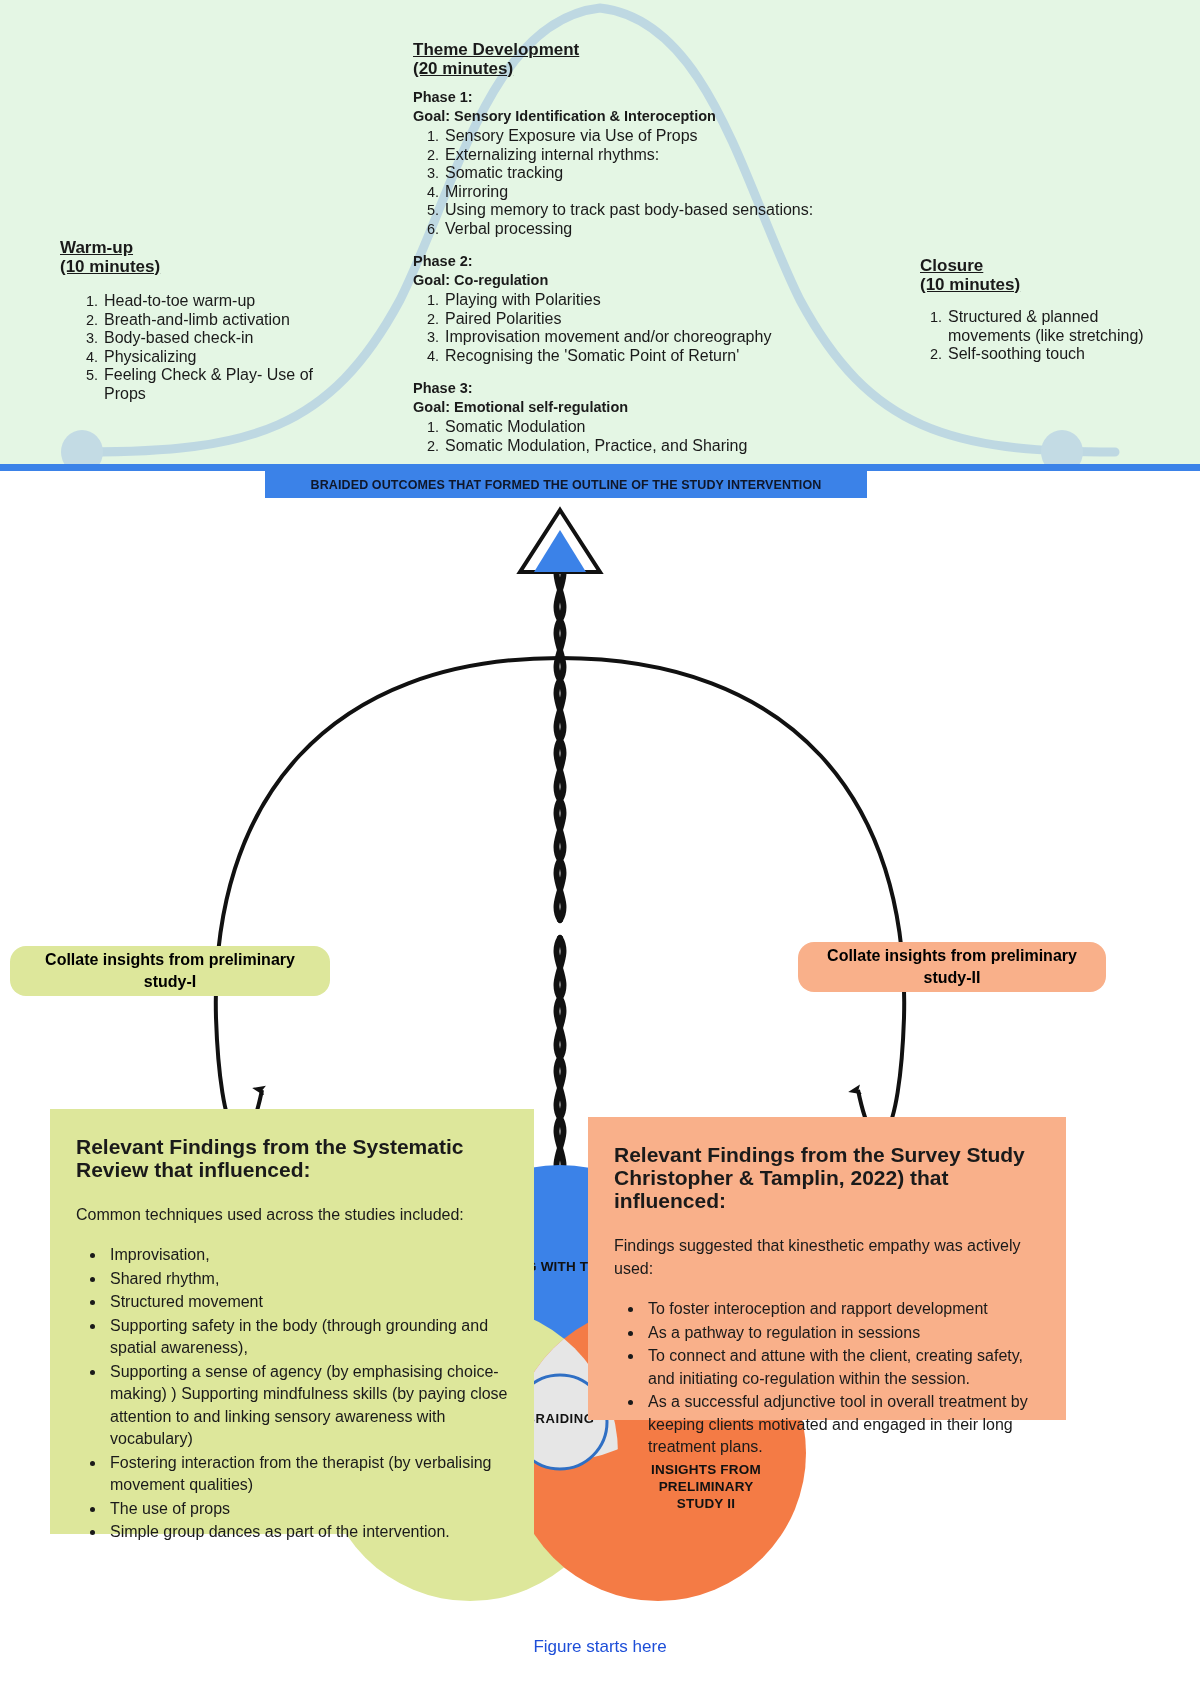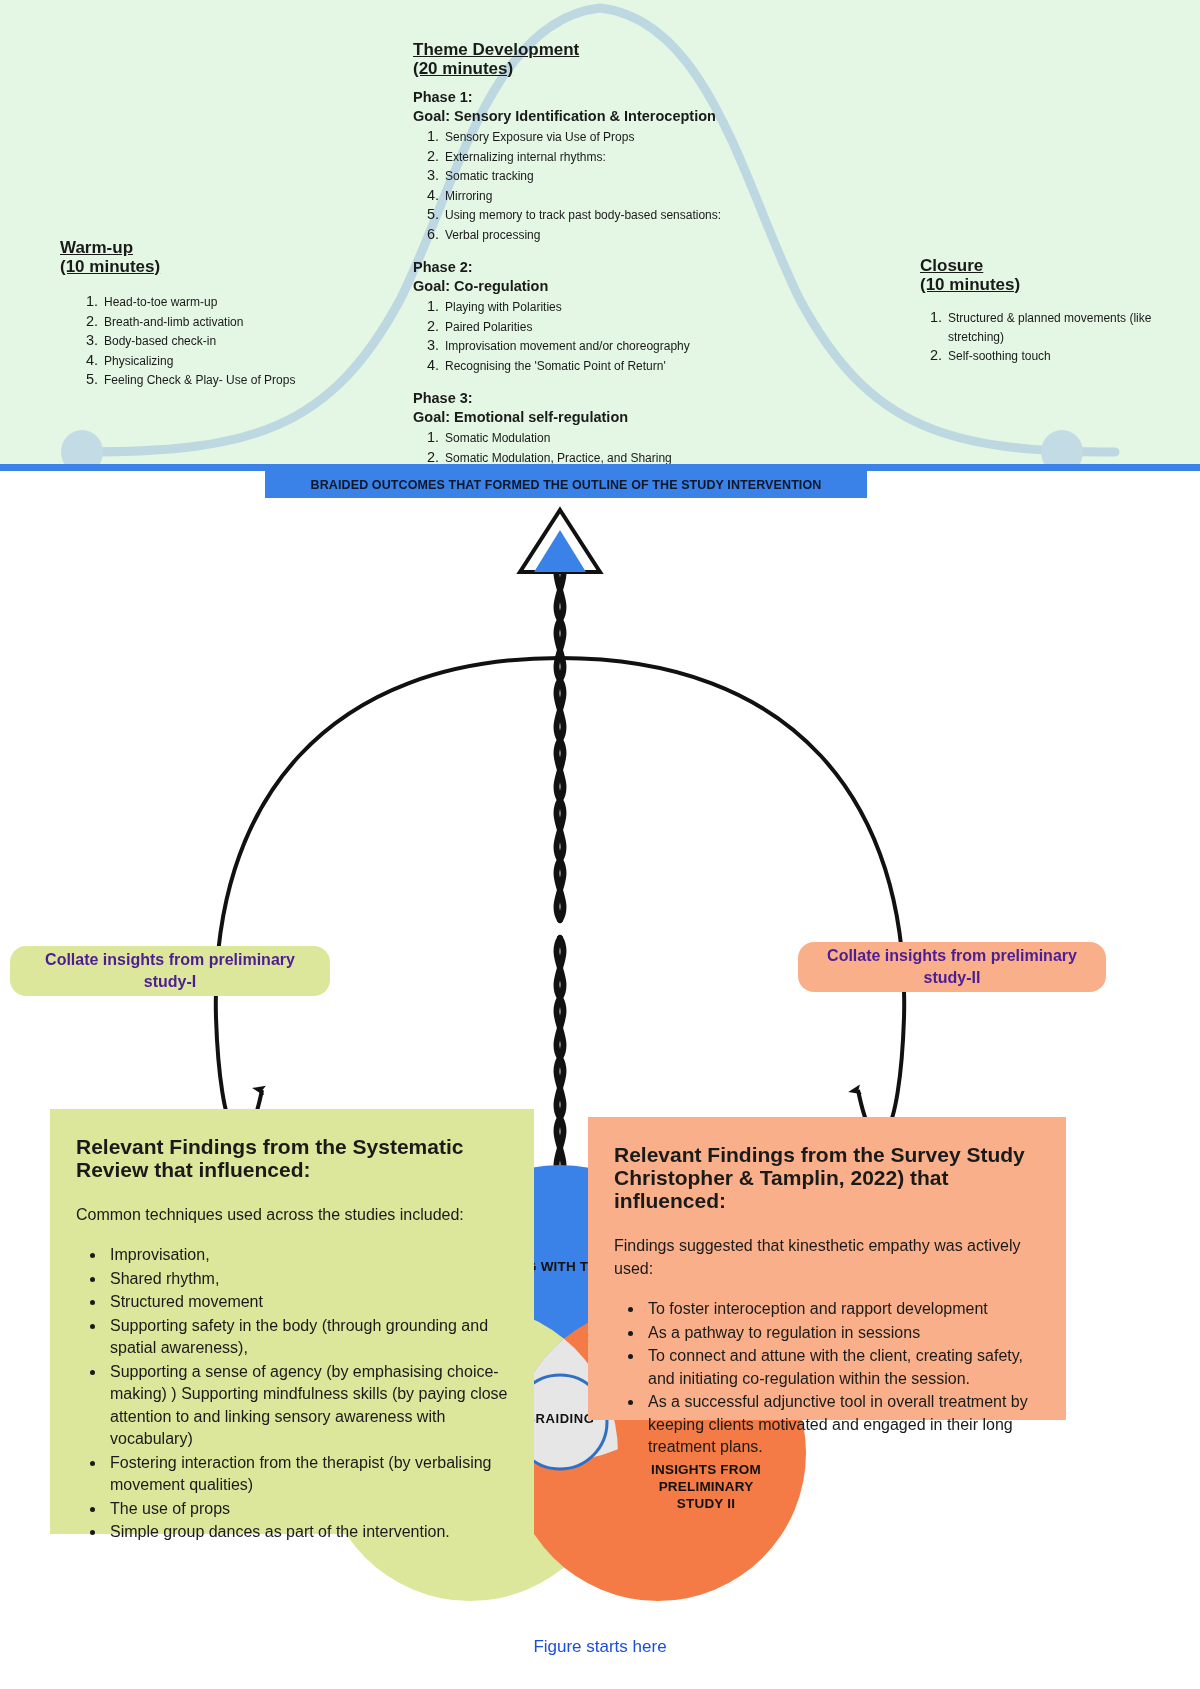--- a/index.html
+++ b/index.html
@@ -20,21 +20,21 @@
     background:#e4f6e4;
     overflow:hidden;
   }
   #bell-svg { position:absolute; left:0; top:0; }
 
   .col { position:absolute; }
 
   .hdr { text-align:left; font-weight:bold; font-size:17px; line-height:19px; }
   .hdr span { text-decoration:underline; }
 
-  ol.num { margin:0; padding-left:26px; font-size:12px; line-height:18.5px; }
+  ol.num { margin:0; padding-left:26px; font-size:16px; line-height:18.5px; }
   ol.num > li { padding-left:2px; margin-bottom:0px; }
   ol.num > li::marker { font-size:14.5px; }
 
   
   #warmup { left:60px; top:238px; width:290px; }
   #warmup .hdr { margin-bottom:16px; }
   #warmup ol { padding-left:42px; }
 
   
   #theme { left:413px; top:40px; width:420px; }
@@ -75,21 +75,21 @@
   }
   #lbl-dancing { left:400px; top:760px; width:320px; font-size:13.5px; }
   #lbl-braiding { left:492px; top:912px; width:136px; font-size:13px; letter-spacing:0.6px; }
   #lbl-study1 { left:340px; top:964px; width:172px; }
   #lbl-study2 { left:620px; top:963px; width:172px; }
 
   
   .pill {
     position:absolute; border-radius:16px;
     display:flex; align-items:center; justify-content:center; text-align:center;
-    font-weight:bold; font-size:16px; line-height:22px; color:#4c1d95;
+    font-weight:bold; font-size:16px; line-height:22px; color:#000000;
     padding:8px 16px;
   }
   #pill-left  { left:10px;  top:946px; width:320px; height:50px; background:#dde79b; }
   #pill-right { left:798px; top:942px; width:308px; height:50px; background:#f9b08a; }
 
   
   .findings-box {
     position:absolute; padding:26px 26px 20px 26px;
   }
   #box-green  { left:50px;  top:1109px; width:484px; height:425px; background:#dde79b; }

